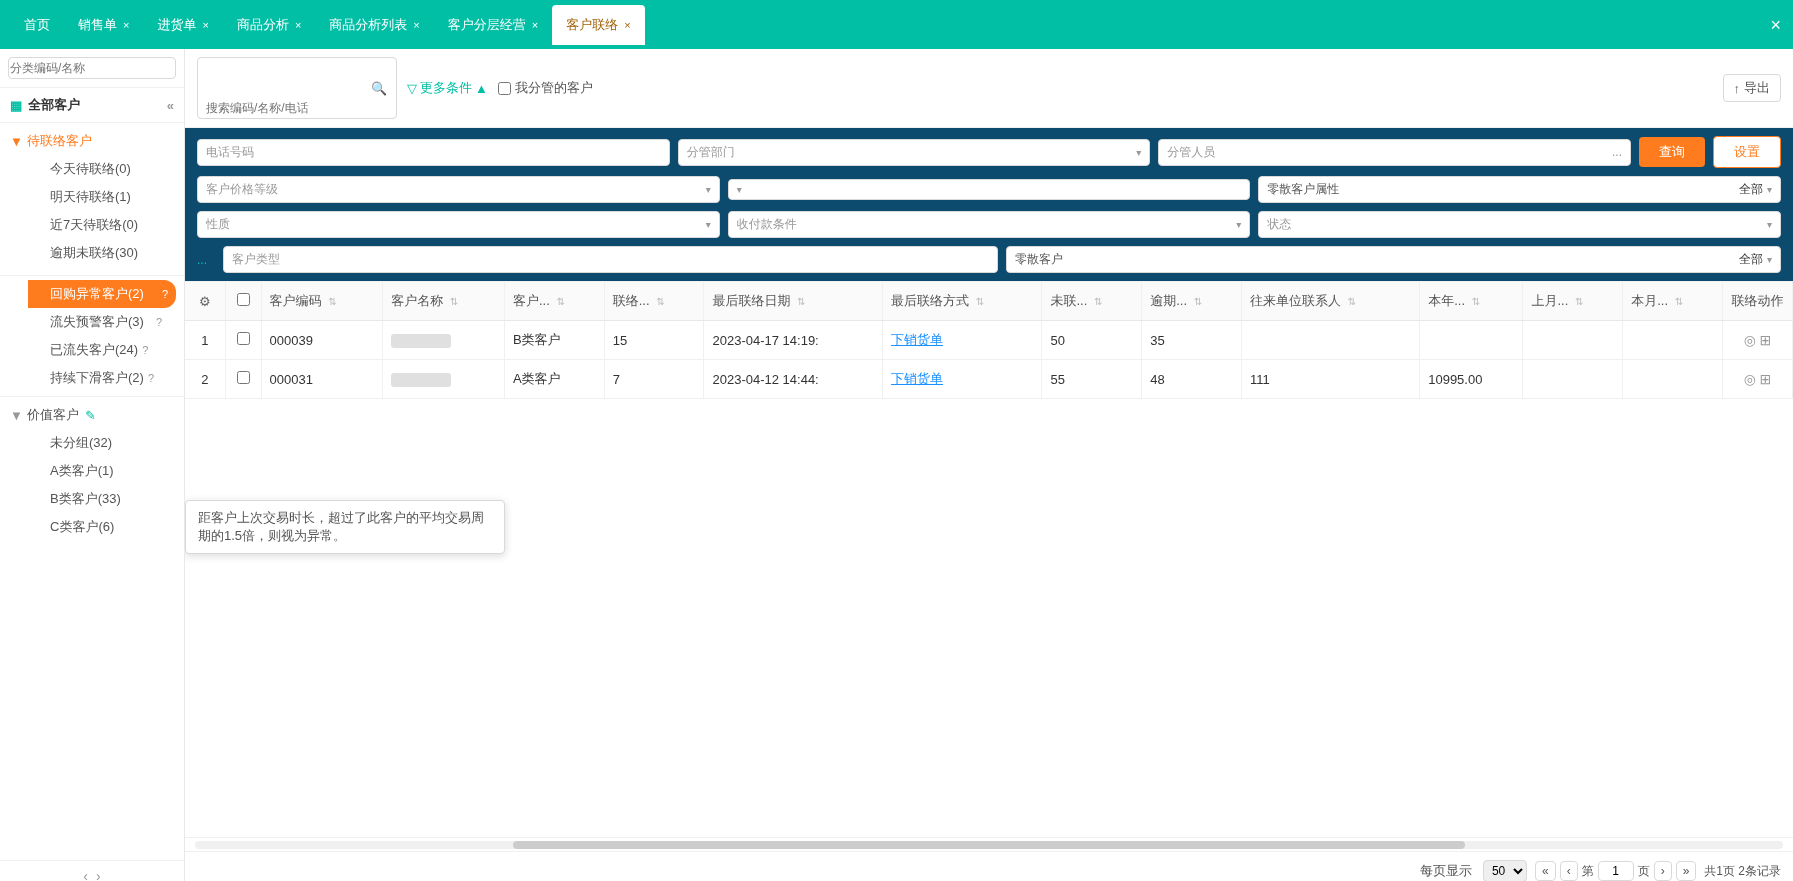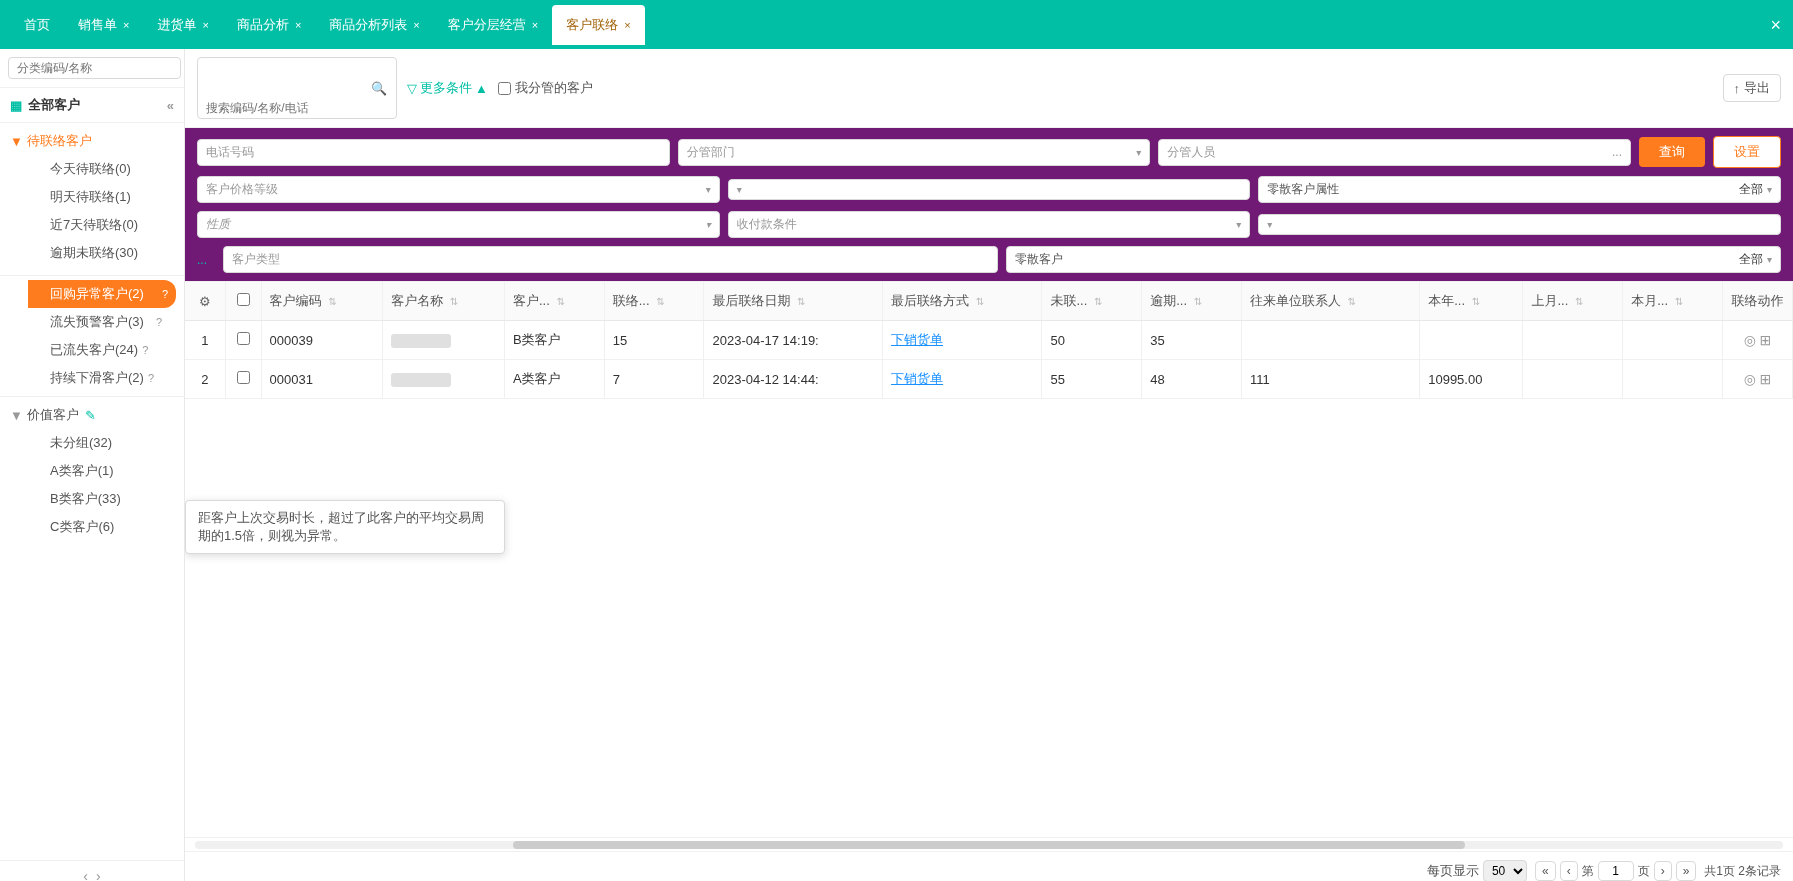--- a/index.html
+++ b/index.html
@@ -28,21 +28,21 @@
     }
 
     
     .sidebar {
       width: 185px; background: #fff; border-right: 1px solid #e8e8e8; display: flex; flex-direction: column; overflow: hidden; flex-shrink: 0;
     }
     .sidebar-search {
       display: flex; align-items: center; padding: 8px; border-bottom: 1px solid #f0f0f0;
     }
     .sidebar-search input {
-      border: 1px solid #d9d9d9; border-radius: 4px; padding: 3px 8px; font-size: 12px; flex: 1; outline: none;
+      border: 1px solid #d9d9d9; border-radius: 4px; padding: 3px 1px; font-size: 12px; flex: 1; outline: none;
     }
     .sidebar-section-title {
       display: flex; align-items: center; padding: 8px 10px; font-weight: bold; color: #333; font-size: 13px; cursor: pointer;
       border-bottom: 1px solid #f0f0f0;
     }
     .sidebar-section-title .icon { margin-right: 6px; color: #00bfa5; }
     .sidebar-section-title .collapse-icon { margin-left: auto; color: #999; cursor: pointer; }
     .sidebar-group { padding: 4px 0; }
     .sidebar-group-title {
       display: flex; align-items: center; padding: 5px 10px; color: #ff7c1e; font-size: 12px; cursor: pointer;
@@ -82,21 +82,21 @@
     }
     .my-customers-check {
       display: flex; align-items: center; gap: 4px; font-size: 12px; color: #555; cursor: pointer;
     }
     .export-btn {
       margin-left: auto; display: flex; align-items: center; gap: 4px; color: #555; cursor: pointer; font-size: 12px; border: 1px solid #d9d9d9; border-radius: 4px; padding: 4px 10px;
     }
 
     
     .filter-area {
-      background: #701a75; padding: 8px 12px; border-bottom: 1px solid #f0f0f0;
+      background: #0c4a6e; padding: 8px 12px; border-bottom: 1px solid #f0f0f0;
     }
     .filter-row {
       display: flex; align-items: center; gap: 8px; margin-bottom: 8px;
     }
     .filter-row:last-child { margin-bottom: 0; }
     .filter-item {
       display: flex; align-items: center; flex: 1; border: 1px solid #d9d9d9; border-radius: 4px; padding: 4px 8px; min-width: 180px; background: #fff; cursor: pointer; position: relative;
     }
     .filter-item .label { color: #999; font-size: 12px; flex: 1; }
     .filter-item .arrow-down { color: #999; font-size: 10px; }
@@ -131,21 +131,21 @@
     .col-actions { width: 70px; text-align: center; }
     .link-text { color: #1890ff; text-decoration: underline; cursor: pointer; }
     .settings-col { width: 36px; text-align: center; }
     .gear-icon { color: #666; cursor: pointer; }
     .row-action-icon { color: #999; cursor: pointer; font-size: 14px; }
 
     
     .pagination-bar {
       display: flex; align-items: center; justify-content: flex-end; padding: 8px 12px; background: #fff; border-top: 1px solid #f0f0f0; gap: 8px;
     }
-    .pagination-bar .per-page { display: flex; align-items: center; gap: 4px; font-size: 12px; color: #555; }
+    .pagination-bar .per-page { display: flex; align-items: center; gap: 11px; font-size: 12px; color: #555; }
     .per-page select { border: 1px solid #d9d9d9; border-radius: 4px; padding: 2px 4px; font-size: 12px; }
     .page-nav { display: flex; align-items: center; gap: 4px; }
     .page-btn { border: 1px solid #d9d9d9; background: #fff; border-radius: 4px; padding: 2px 6px; cursor: pointer; font-size: 12px; color: #555; }
     .page-input { width: 36px; border: 1px solid #d9d9d9; border-radius: 4px; padding: 2px 4px; font-size: 12px; text-align: center; }
     .total-info { font-size: 12px; color: #555; }
 
     
     .tooltip-box {
       position: absolute; left: 0; top: 218px; background: #fff; border: 1px solid #d9d9d9; border-radius: 4px; padding: 8px 12px; font-size: 12px; color: #555; max-width: 320px; z-index: 100; box-shadow: 0 2px 8px rgba(0,0,0,0.15);
     }
@@ -320,29 +320,30 @@
           <span class="arrow-down">▾</span>
         </div>
         <div class="filter-item" style="flex:2;gap:4px;">
           <span class="label" style="color:#555;">零散客户属性</span>
           <span style="color:#333;font-size:12px;">全部</span>
           <span class="arrow-down">▾</span>
         </div>
       </div>
 
       <div class="filter-row">
-        <div class="filter-item" style="flex:2;font-style:italic;">
+        <div class="filter-item" style="flex:2;">
           <span class="label">性质</span>
           <span class="arrow-down">▾</span>
         </div>
         <div class="filter-item" style="flex:2;">
           <span class="label">收付款条件</span>
           <span class="arrow-down">▾</span>
         </div>
         <div class="filter-item" style="flex:2;">
+          <span class="label">状态</span>
           <span class="arrow-down">▾</span>
         </div>
       </div>
 
       <div class="filter-row">
         <span class="filter-more">...</span>
         <div class="filter-item" style="flex:2;margin-left:8px;">
           <span class="label">客户类型</span>
         </div>
         <div class="filter-item" style="flex:2;gap:4px;">

